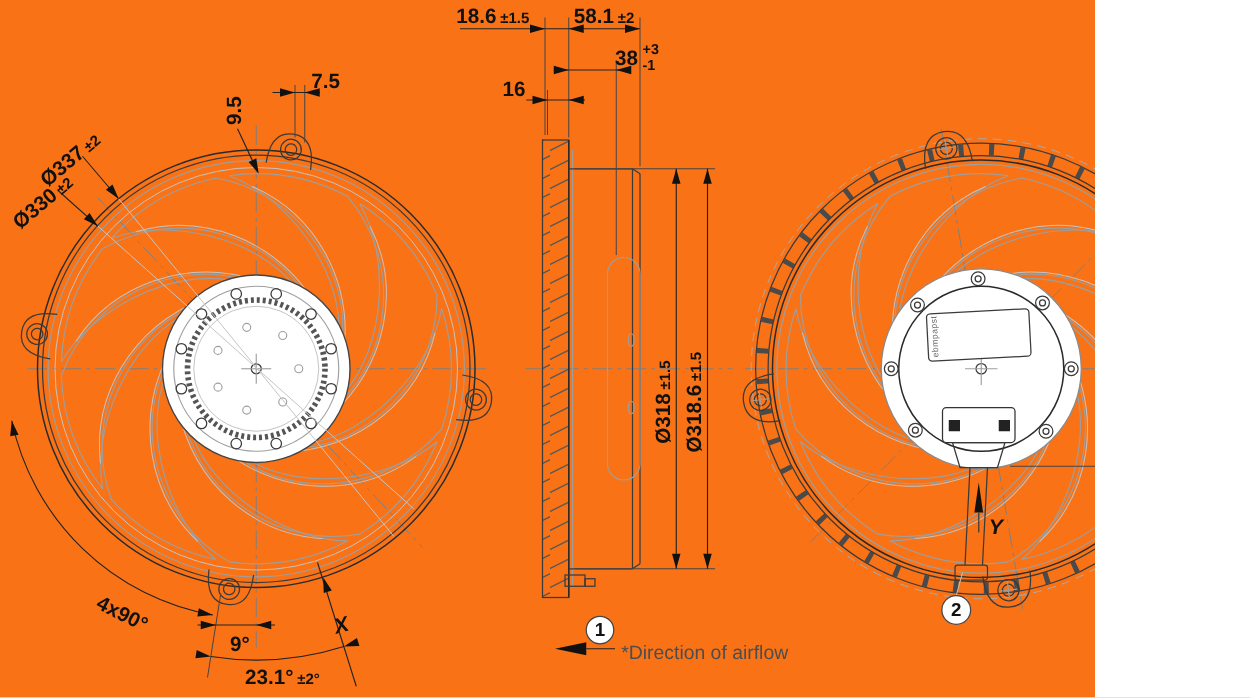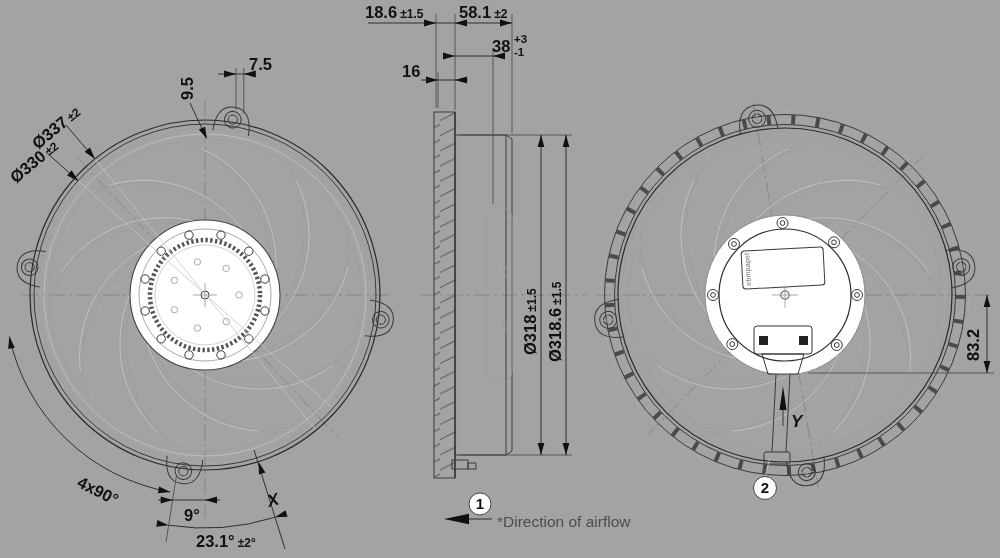--- a/index.html
+++ b/index.html
@@ -1,16 +1,16 @@
 <!DOCTYPE html>
 <html><head>
 <meta charset="utf-8">
 <style>
   html,body{margin:0;padding:0;background:#fff;}
-  .stage{position:relative;width:1000px;height:558px;background:#a3a3a3;overflow:hidden;}
+  .stage{position:relative;width:876px;height:558px;background:#f97316;overflow:hidden;}
   svg{display:block;}
   
   .thin{stroke:#3a3a3a;stroke-width:1;fill:none;}
   .med{stroke:#2a2a2a;stroke-width:1.2;fill:none;}
   .lt{stroke:#9e9e9e;stroke-width:.9;fill:none;}
   .xlt{stroke:#c4c4c4;stroke-width:.8;fill:none;}
   .diml{stroke:#222;stroke-width:.9;fill:none;}
   .ext{stroke:#444;stroke-width:.8;fill:none;}
   .cl{stroke:#7f7f7f;stroke-width:.8;fill:none;stroke-dasharray:16 4 3 4;}
   .dashhid{stroke:#aaa;stroke-width:.8;fill:none;stroke-dasharray:7 5;}

